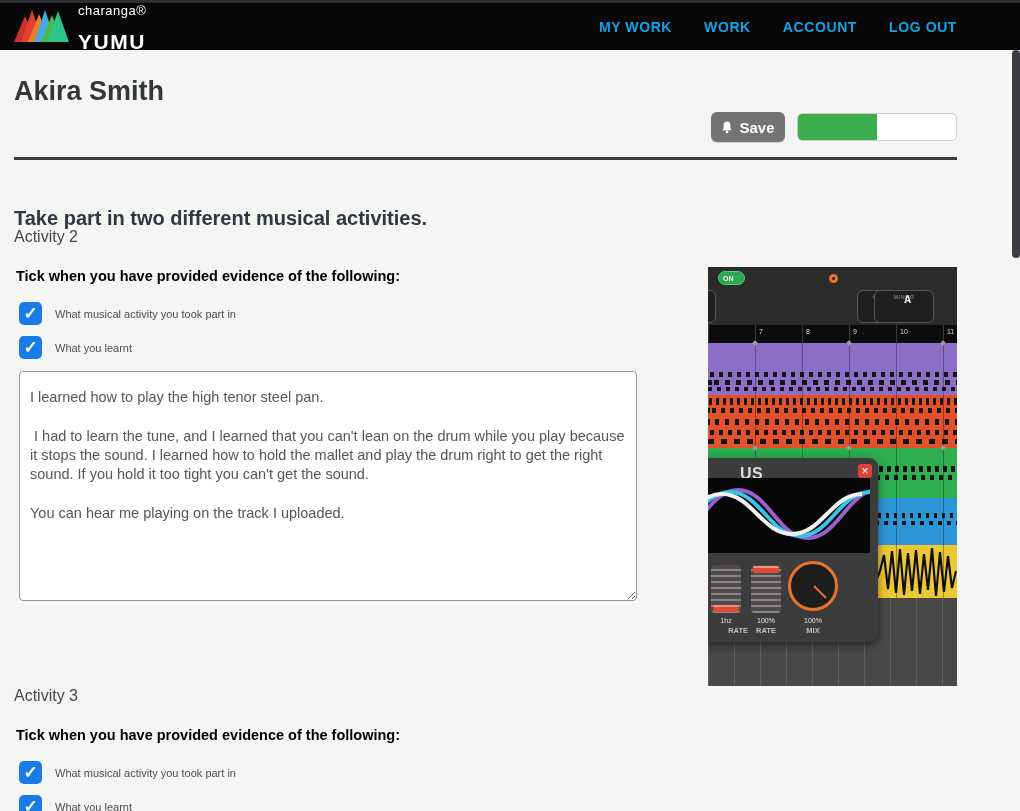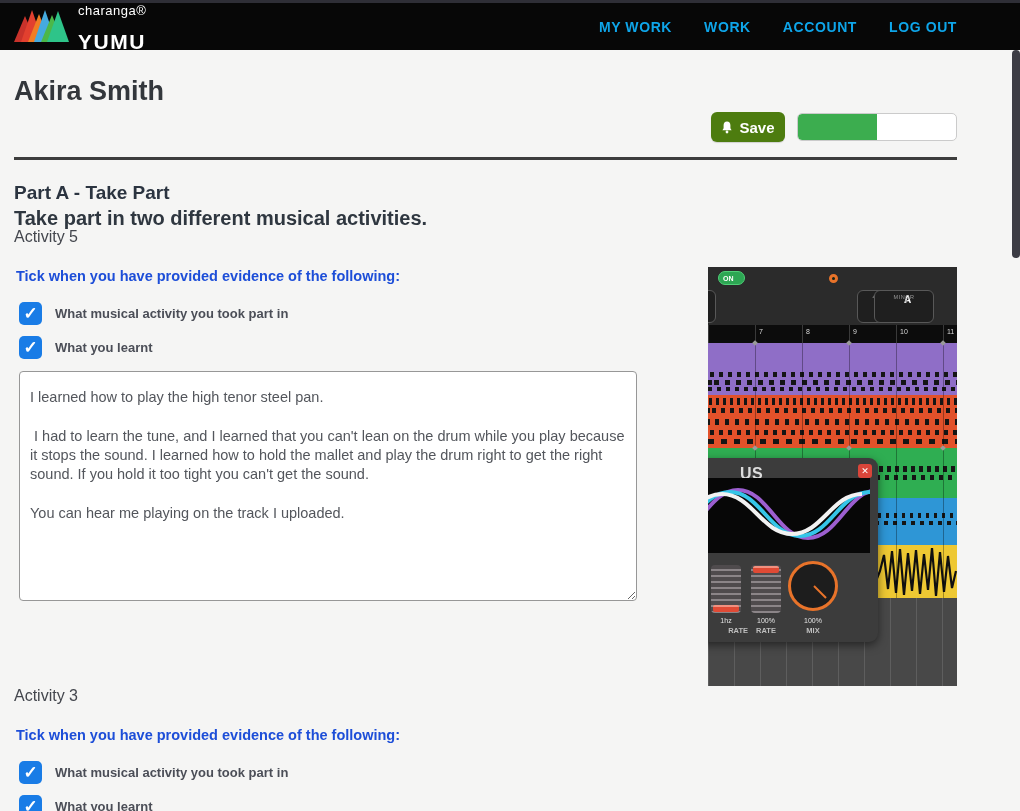--- a/index.html
+++ b/index.html
@@ -20,40 +20,40 @@
   .brand-text { color:#fff; line-height:1; }
   .brand-top { font-size:13px; letter-spacing:.5px; }
   .brand-bottom { font-size:21px; font-weight:bold; letter-spacing:1.5px; margin-top:13px; }
   .nav-items { display:flex; gap:32px; }
   .nav-item { color:#0ea5e9; font-size:14px; font-weight:bold; letter-spacing:.6px; cursor:pointer; }
 
   
   .student-name { position:absolute; left:14px; top:76px; font-size:27px; font-weight:bold; color:#33373c; }
   .page-title { position:absolute; left:14px; top:124px; font-size:26px; font-weight:400; color:#3c4046; }
   .save-btn { position:absolute; left:711px; top:112px; width:74px; height:30px;
-    background:#4d7c0f; border:none; border-radius:6px; color:#fff; font-weight:bold; font-size:15px;
+    background:#737373; border:none; border-radius:6px; color:#fff; font-weight:bold; font-size:15px;
     display:flex; align-items:center; justify-content:center; gap:6px; cursor:pointer;
     font-family:"Liberation Sans", sans-serif; box-shadow:0 1px 1px rgba(0,0,0,.15); }
   .progress { position:absolute; left:797px; top:113px; width:160px; height:28px; background:#fff;
     border:1px solid #cbcbcb; border-radius:5px; overflow:hidden; }
   .progress-fill { height:100%; background:#3cad4f; border-radius:4px 0 0 4px; }
   .divider { position:absolute; left:14px; top:157px; width:943px; height:3px; background:#3d3d3d; }
 
   
   .parta-heading { position:absolute; left:14px; top:182px; font-size:19px; font-weight:bold; color:#2b3440; }
   .parta-sub { position:absolute; left:14px; top:207px; font-size:20px; font-weight:bold; color:#2f3740; }
   .activity-label { position:absolute; left:14px; font-size:16px; color:#43464d; }
-  .tick-prompt { position:absolute; left:16px; font-size:14.5px; font-weight:bold; color:#1d4ed8; }
+  .tick-prompt { position:absolute; left:16px; font-size:14.5px; font-weight:bold; color:#000000; }
 
   .cb-row { position:absolute; left:19px; display:flex; align-items:center; gap:13px; }
   .checkbox { width:23px; height:23px; background:#197ce6; border-radius:5px; position:relative;
     cursor:pointer; flex:0 0 auto; }
   .checkbox::after { content:"✓"; position:absolute; left:0; top:0; width:23px; height:23px;
     color:#fff; font-size:17px; font-weight:bold; line-height:23px; text-align:center; }
-  .cb-label { font-size:13px; font-weight:bold; color:#4b4e57; }
+  .cb-label { font-size:11px; font-weight:normal; color:#4b4e57; }
 
   .evidence { position:absolute; left:19px; top:371px; width:618px; height:230px;
     border:1px solid #979797; border-radius:4px; background:#fff; resize:both;
     padding:16px 10px; font-family:"Liberation Sans", sans-serif; font-size:14.5px;
     line-height:1.33; color:#53565c; }
 
   
   .shot { position:absolute; left:708px; top:267px; width:249px; height:419px; background:#2b2b2b; overflow:hidden; }
   .shot * { position:absolute; }
   .toggle { left:10px; top:4px; width:27px; height:14px; background:#2da653; border:1px solid #4fcf77;
@@ -135,23 +135,22 @@
     </svg>
     <span>Save</span>
   </button>
 
   <div class="progress">
     <div class="progress-fill" style="width: 50%;"></div>
   </div>
 
   <div class="divider"></div>
 
-  <div class="parta-heading">Part A - Take Part</div>
   <div class="parta-sub">Take part in two different musical activities.</div>
-  <div class="activity-label" style="top:228px;">Activity 5</div>
+  <div class="activity-label" style="top:228px;">Activity 2</div>
 
   <div class="tick-prompt" style="top:268px;">Tick when you have provided evidence of the following:</div>
 
   <div class="cb-row" style="top:302px;">
     <div class="checkbox"></div>
     <span class="cb-label">What musical activity you took part in</span>
   </div>
   <div class="cb-row" style="top:336px;">
     <div class="checkbox"></div>
     <span class="cb-label">What you learnt</span>

